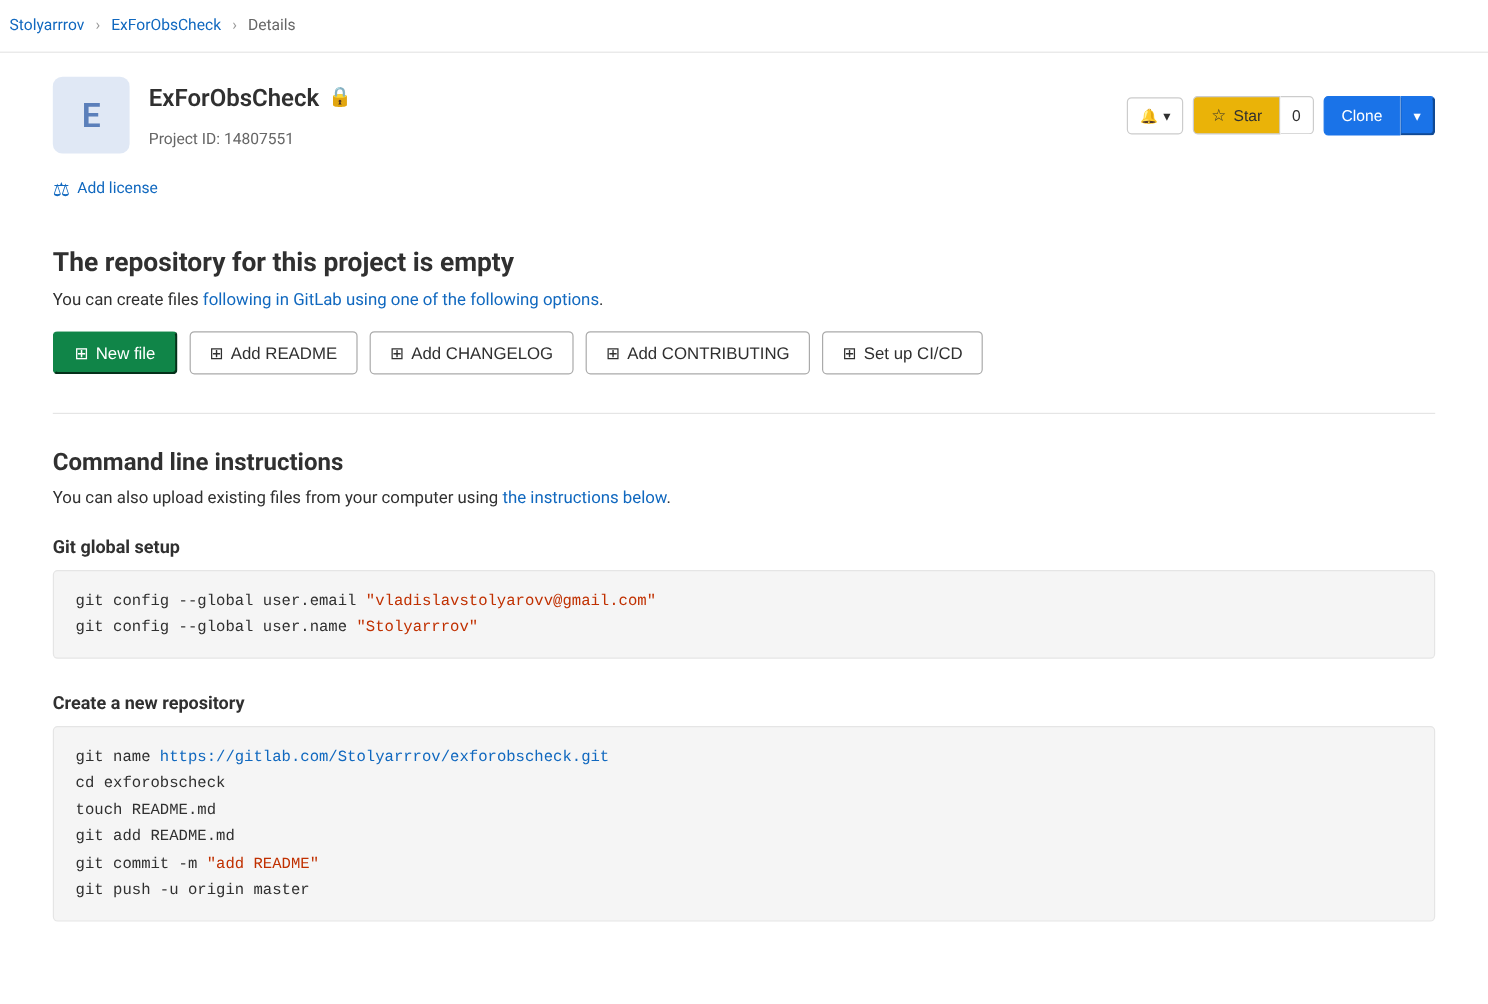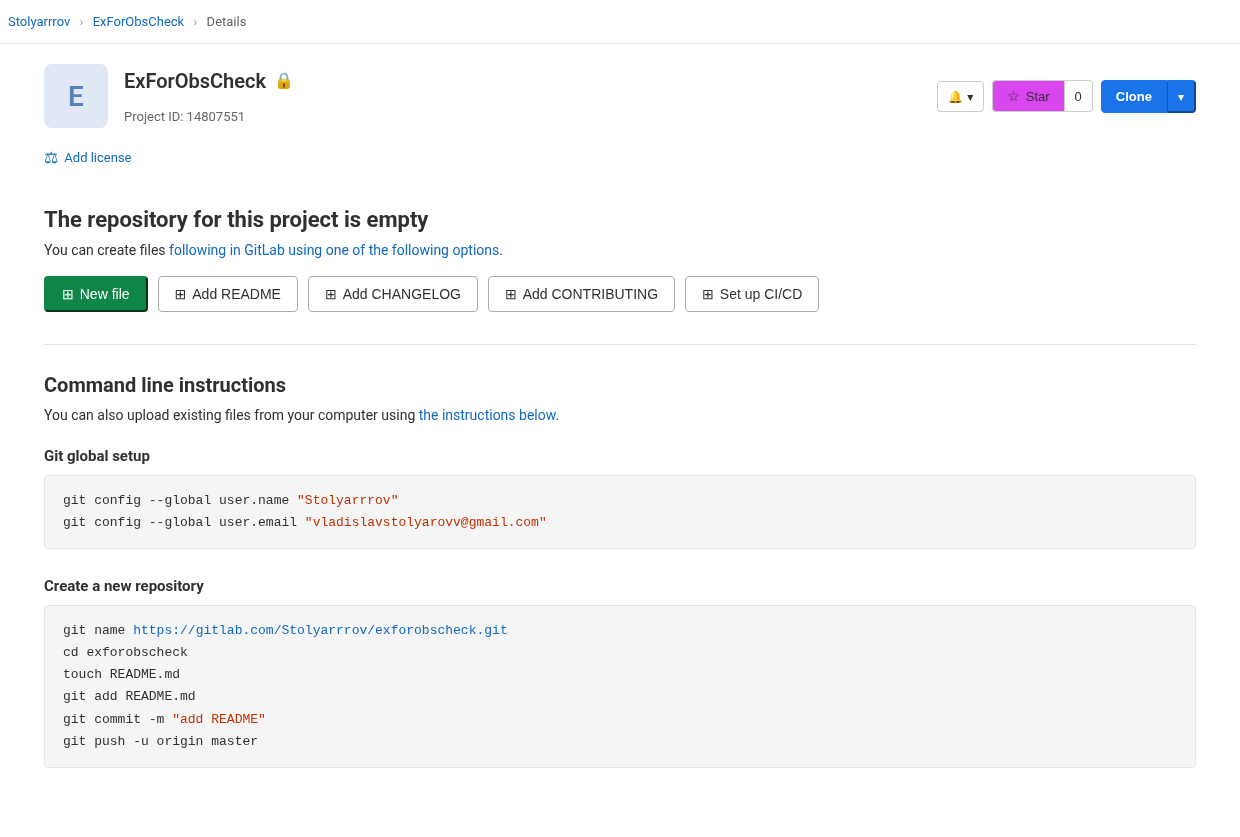--- a/index.html
+++ b/index.html
@@ -83,21 +83,21 @@
     .btn-notification {
       background: #fff;
       border-color: #ccc;
       color: #303030;
       padding: 7px 10px;
       display: flex;
       align-items: center;
       gap: 4px;
     }
     .btn-star {
-      background: #d946ef;
+      background: #eab308;
       border-color: #ccc;
       color: #303030;
     }
     .btn-star-count {
       background: #fff;
       border-color: #ccc;
       color: #303030;
       border-left: none;
       border-radius: 0 4px 4px 0;
       padding: 7px 10px;
@@ -105,21 +105,21 @@
     .star-group {
       display: flex;
     }
     .star-group .btn-star {
       border-radius: 4px 0 0 4px;
     }
     .btn-clone {
       background: #1a73e8;
       border-color: #1a73e8;
       color: #fff;
-      font-weight: 700;
+      font-weight: 400;
       border-radius: 4px 0 0 4px;
     }
     .clone-group {
       display: flex;
     }
     .btn-clone-chevron {
       background: #1a73e8;
       border-color: #1a73e8;
       color: #fff;
       border-left: 1px solid #1558b0;
@@ -337,24 +337,24 @@
   <div class="cli-section">
     <h2>Command line instructions</h2>
     <p>
       You can also upload existing files from your computer using <a href="#">the instructions below</a>.
     </p>
 
     <div class="subsection">
       <h3>Git global setup</h3>
       <div class="code-block">
         <div>
+          <span class="cmd">git config --global user.email </span><span class="string">"vladislavstolyarovv@gmail.com"</span>
+        </div>
+        <div>
           <span class="cmd">git config --global user.name </span><span class="string">"Stolyarrrov"</span>
-        </div>
-        <div>
-          <span class="cmd">git config --global user.email </span><span class="string">"vladislavstolyarovv@gmail.com"</span>
         </div>
       </div>
     </div>
 
     <div class="subsection">
       <h3>Create a new repository</h3>
       <div class="code-block">
         <div>
           <span class="cmd">git name </span><span class="url">https://gitlab.com/Stolyarrrov/exforobscheck.git</span>
         </div>

